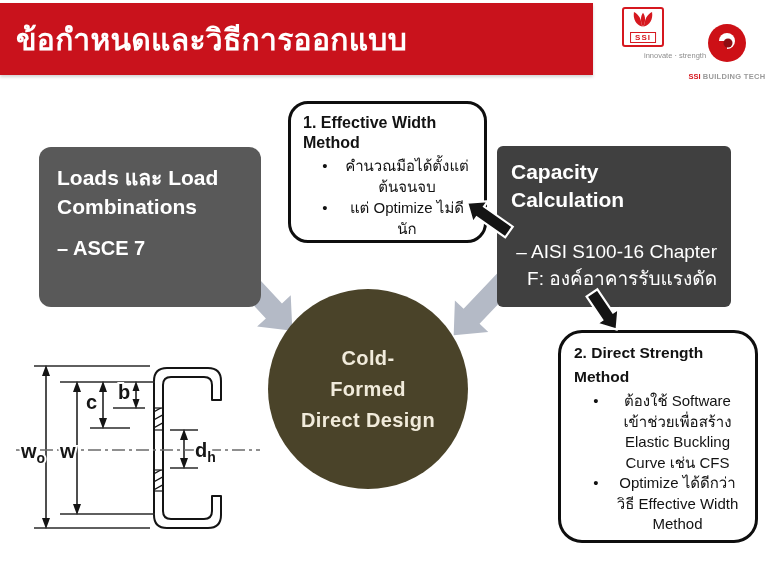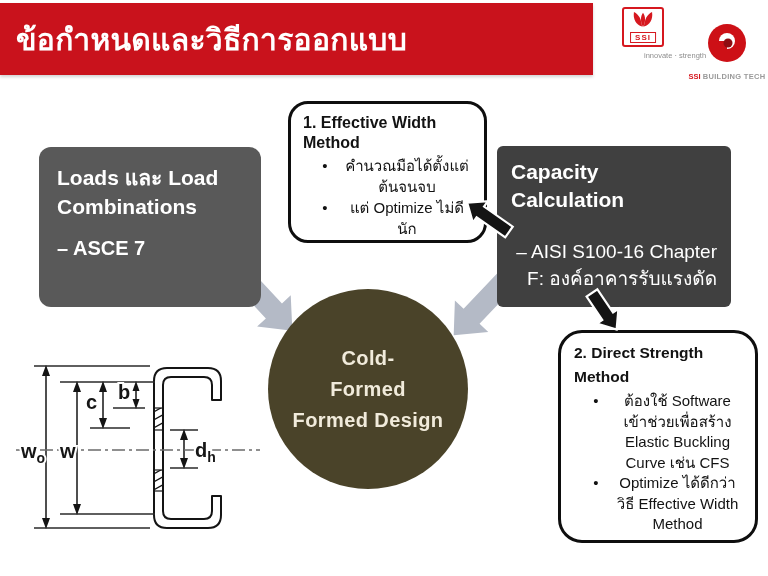--- a/index.html
+++ b/index.html
@@ -135,21 +135,21 @@
       </div>
       <div class="bullet-item">
         <span>Optimize ได้ดีกว่า วิธี Effective Width Method</span>
       </div>
     </div>
   </div>
 
   <div class="center-circle">
     <span>Cold-</span>
     <span>Formed</span>
-    <span>Formed Design</span>
+    <span>Direct Design</span>
   </div>
 
   <svg class="svg-top" width="768" height="576">
     <defs>
       <clipPath id="hatch1">
           <rect x="154" y="408" width="9" height="22"></rect>
         </clipPath>
       <clipPath id="hatch2">
           <rect x="154" y="470" width="9" height="21"></rect>
         </clipPath>

